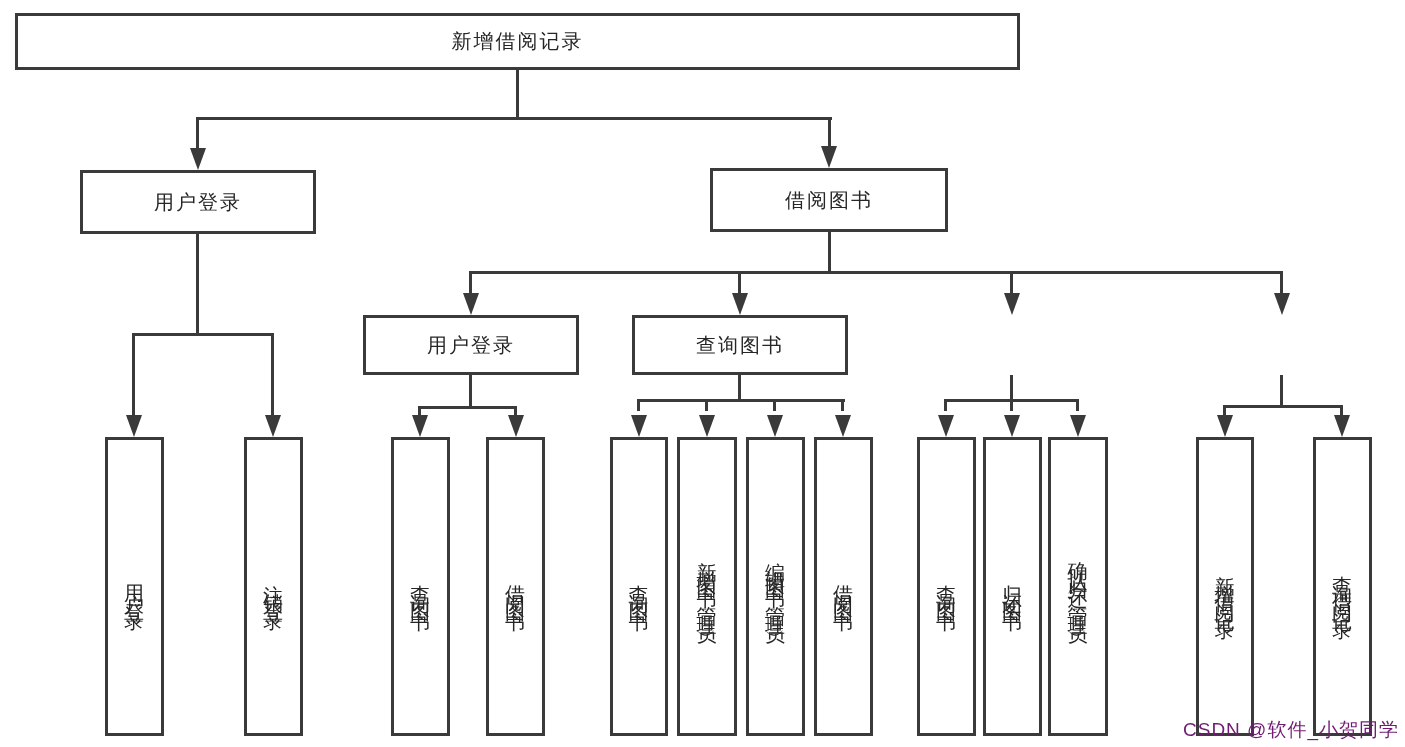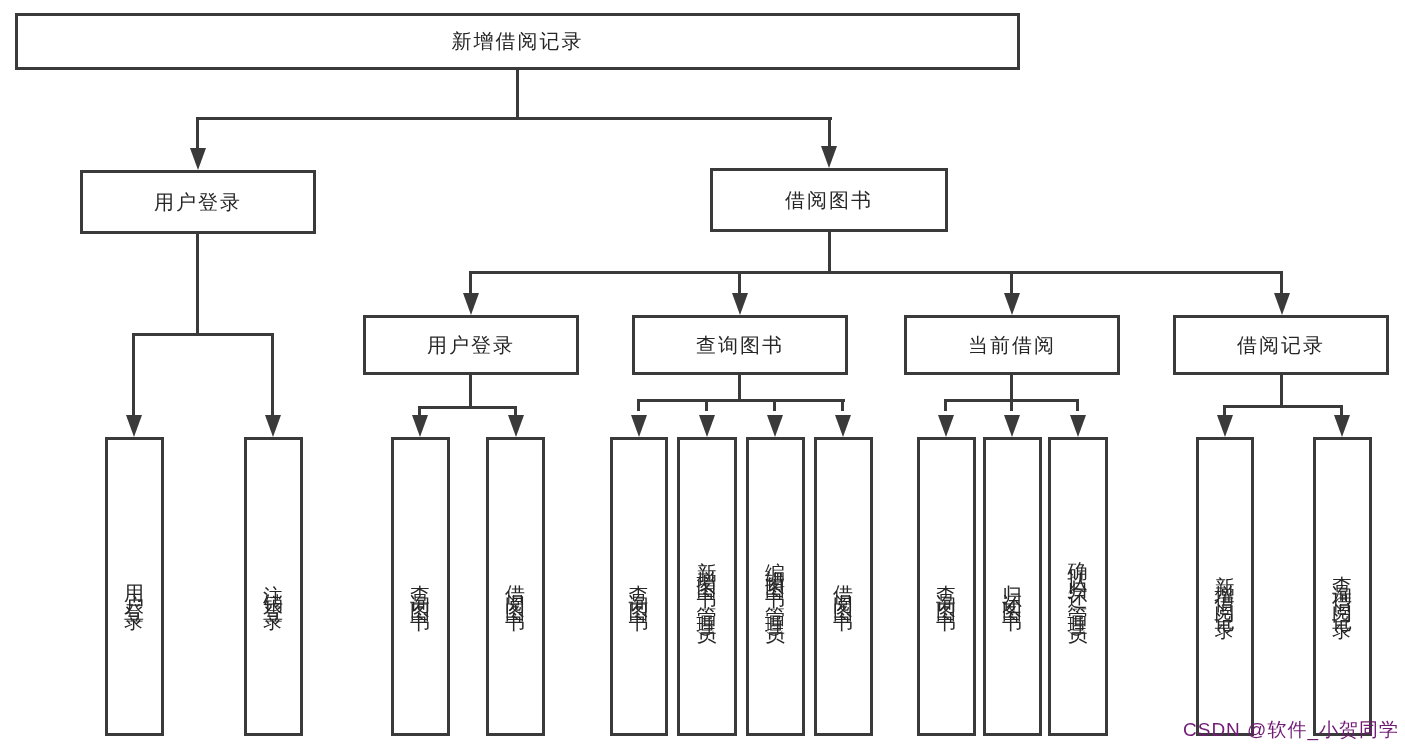--- a/index.html
+++ b/index.html
@@ -97,26 +97,20 @@
   <div class="arrow" style="left:1004px;top:293px;"></div>
   <div class="vline" style="left:1280px;top:271px;height:25px;"></div>
   <div class="arrow" style="left:1274px;top:293px;"></div>
 
   <div class="box" style="left:363px;top:315px;width:216px;height:60px;">
     <span>用户登录</span>
   </div>
   <div class="box" style="left:632px;top:315px;width:216px;height:60px;">
     <span>查询图书</span>
   </div>
-  <div class="box" style="left:904px;top:315px;width:216px;height:60px;">
-    <span>当前借阅</span>
-  </div>
-  <div class="box" style="left:1173px;top:315px;width:216px;height:60px;">
-    <span>借阅记录</span>
-  </div>
 
   <div class="vline" style="left:469px;top:375px;height:34px;"></div>
   <div class="hline" style="left:418px;top:406px;width:99px;"></div>
   <div class="vline" style="left:418px;top:406px;height:10px;"></div>
   <div class="arrow" style="left:412px;top:415px;"></div>
   <div class="vline" style="left:514px;top:406px;height:10px;"></div>
   <div class="arrow" style="left:508px;top:415px;"></div>
 
   <div class="vline" style="left:738px;top:375px;height:27px;"></div>
   <div class="hline" style="left:637px;top:399px;width:208px;"></div>

